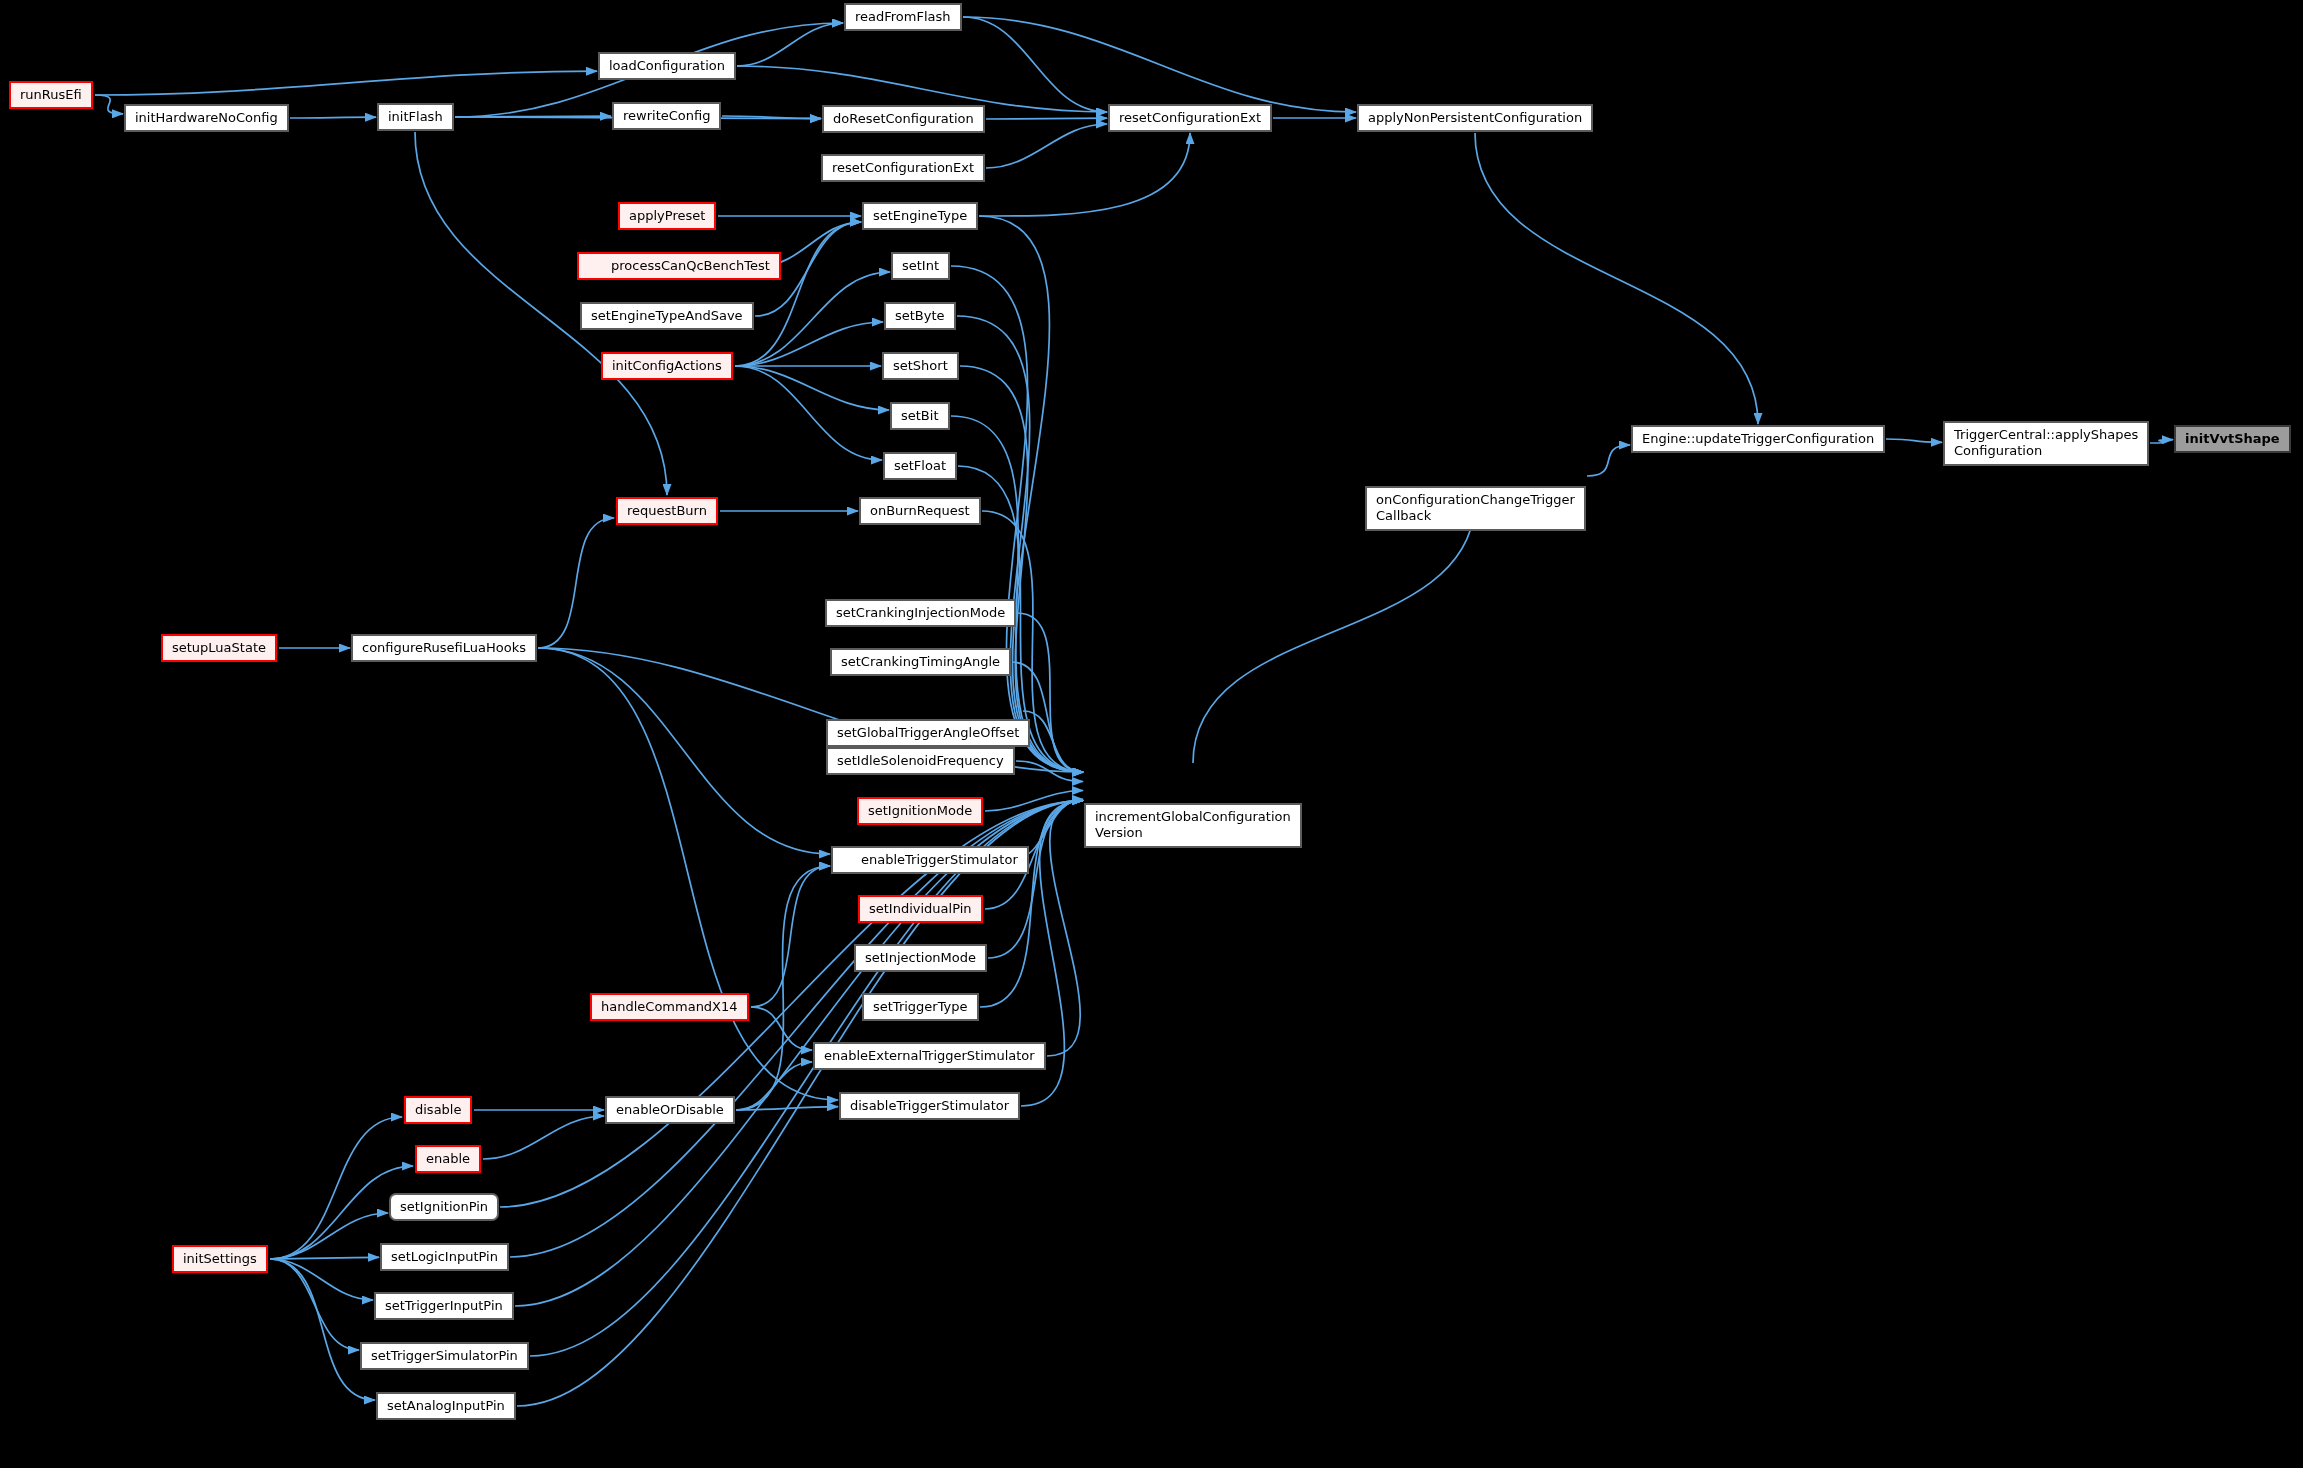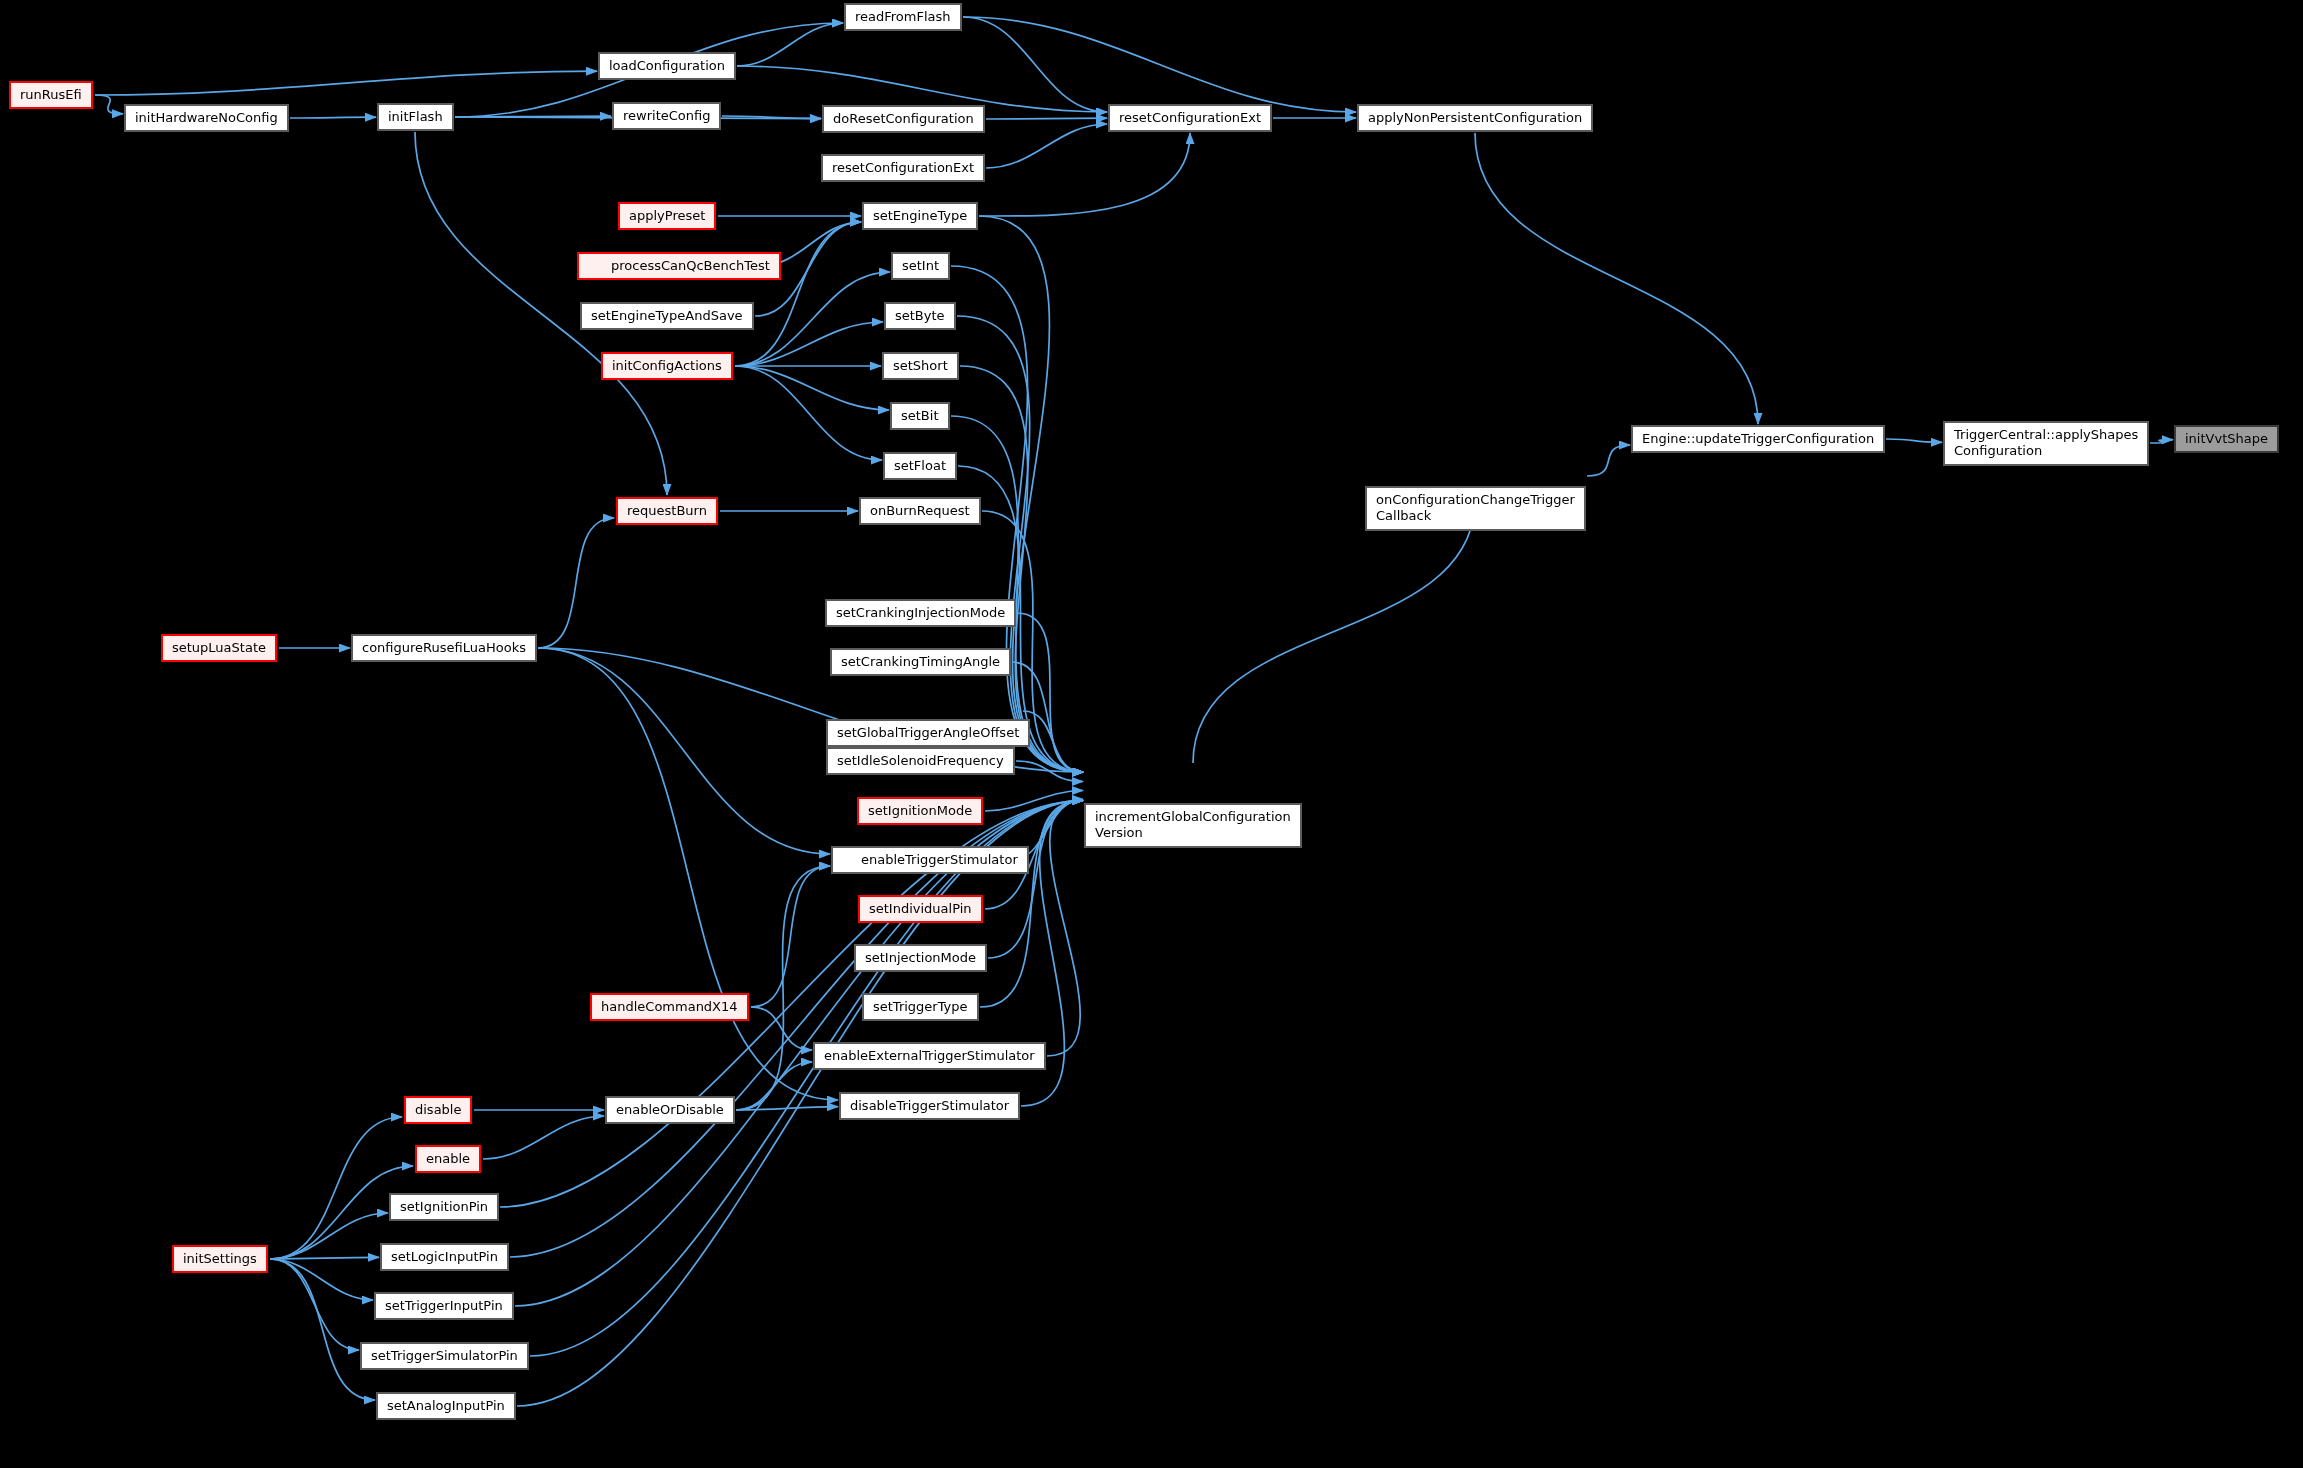--- a/index.html
+++ b/index.html
@@ -132,24 +132,24 @@
     <div class="node red" style="left: 858px; top: 895px;">setIndividualPin</div>
     <div class="node normal" style="left: 855px; top: 945px;">setInjectionMode</div>
     <div class="node normal" style="left: 863px; top: 994px;">setTriggerType</div>
     <div class="node normal" style="left: 814px; top: 1043px;">enableExternalTriggerStimulator</div>
     <div class="node normal" style="left: 840px; top: 1093px;">disableTriggerStimulator</div>
     <div class="node red" style="left: 590px; top: 993px;">handleCommandX14</div>
     <div class="node normal" style="left: 606px; top: 1097px;">enableOrDisable</div>
     <div class="node red" style="left: 404px; top: 1096px;">disable</div>
     <div class="node red" style="left: 415px; top: 1145px;">enable</div>
     <div class="node red" style="left: 172px; top: 1245px;">initSettings</div>
-    <div class="node normal" style="left: 390px; top: 1194px;">setIgnitionPin</div>
+    <div class="node normal" style="left: 390px; top: 1194px; border-radius: 6px;">setIgnitionPin</div>
     <div class="node normal" style="left: 381px; top: 1244px;">setLogicInputPin</div>
     <div class="node normal" style="left: 375px; top: 1293px;">setTriggerInputPin</div>
     <div class="node normal" style="left: 361px; top: 1343px;">setTriggerSimulatorPin</div>
     <div class="node normal" style="left: 377px; top: 1393px;">setAnalogInputPin</div>
     <div class="node normal" style="left: 1366px; top: 479px; margin-top: 8px;">onConfigurationChangeTrigger
 Callback</div>
     <div class="node normal" style="left: 1632px; top: 426px;">Engine::updateTriggerConfiguration</div>
     <div class="node normal" style="left: 1944px; top: 422px;">TriggerCentral::applyShapes
 Configuration</div>
-    <div class="node current" style="left: 2175px; top: 426px;">initVvtShape</div>
+    <div class="node current" style="left: 2175px; top: 426px; font-weight: bold;">initVvtShape</div>
   </div>
 
 </body></html>

